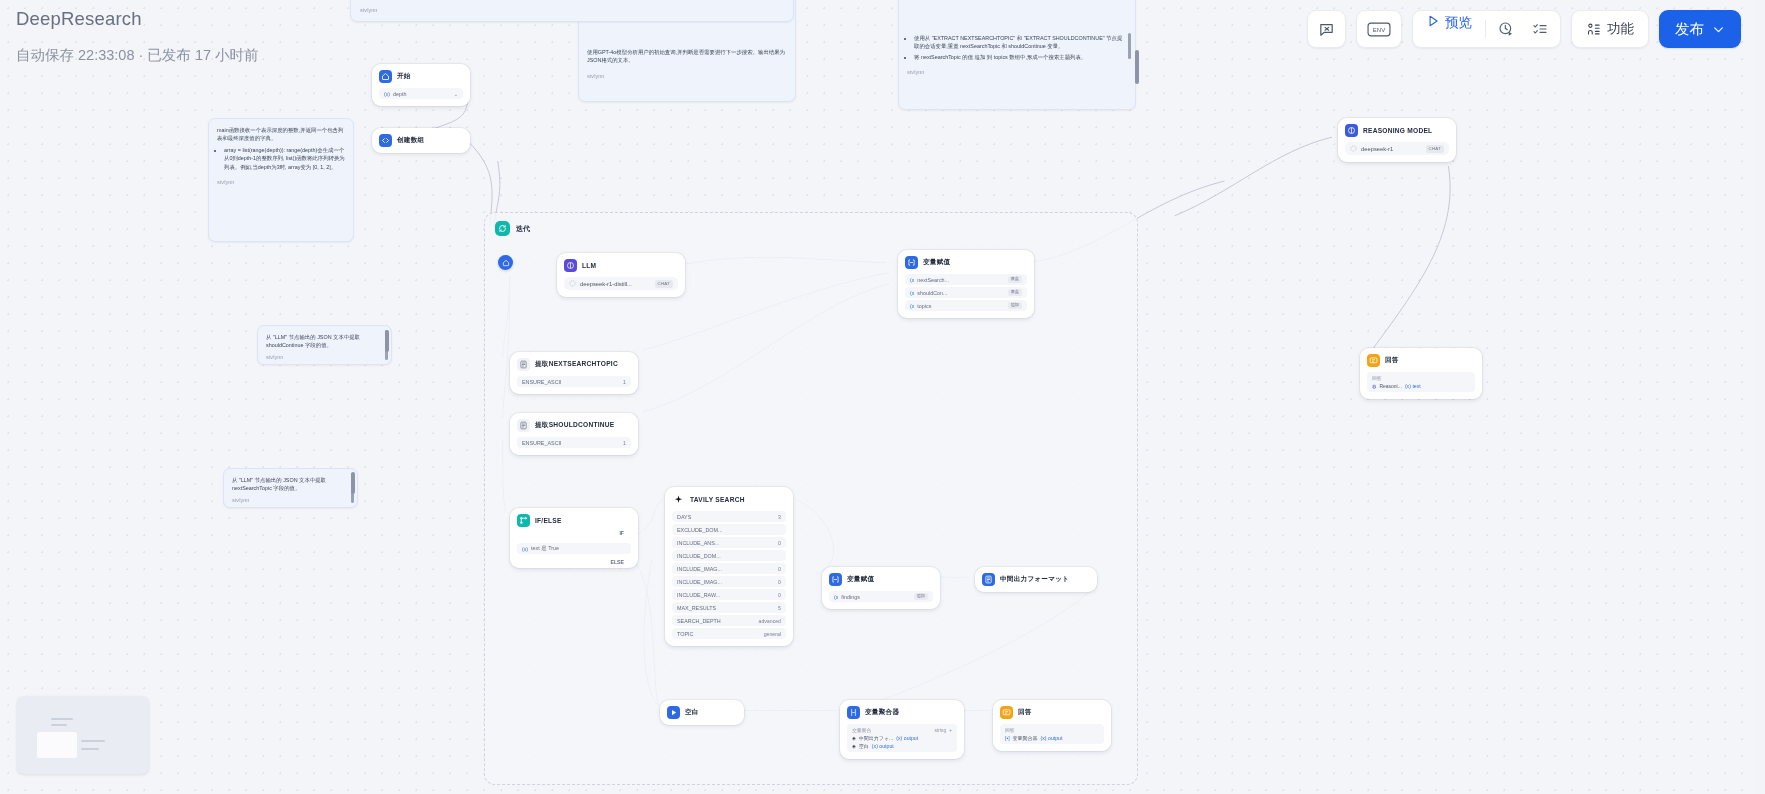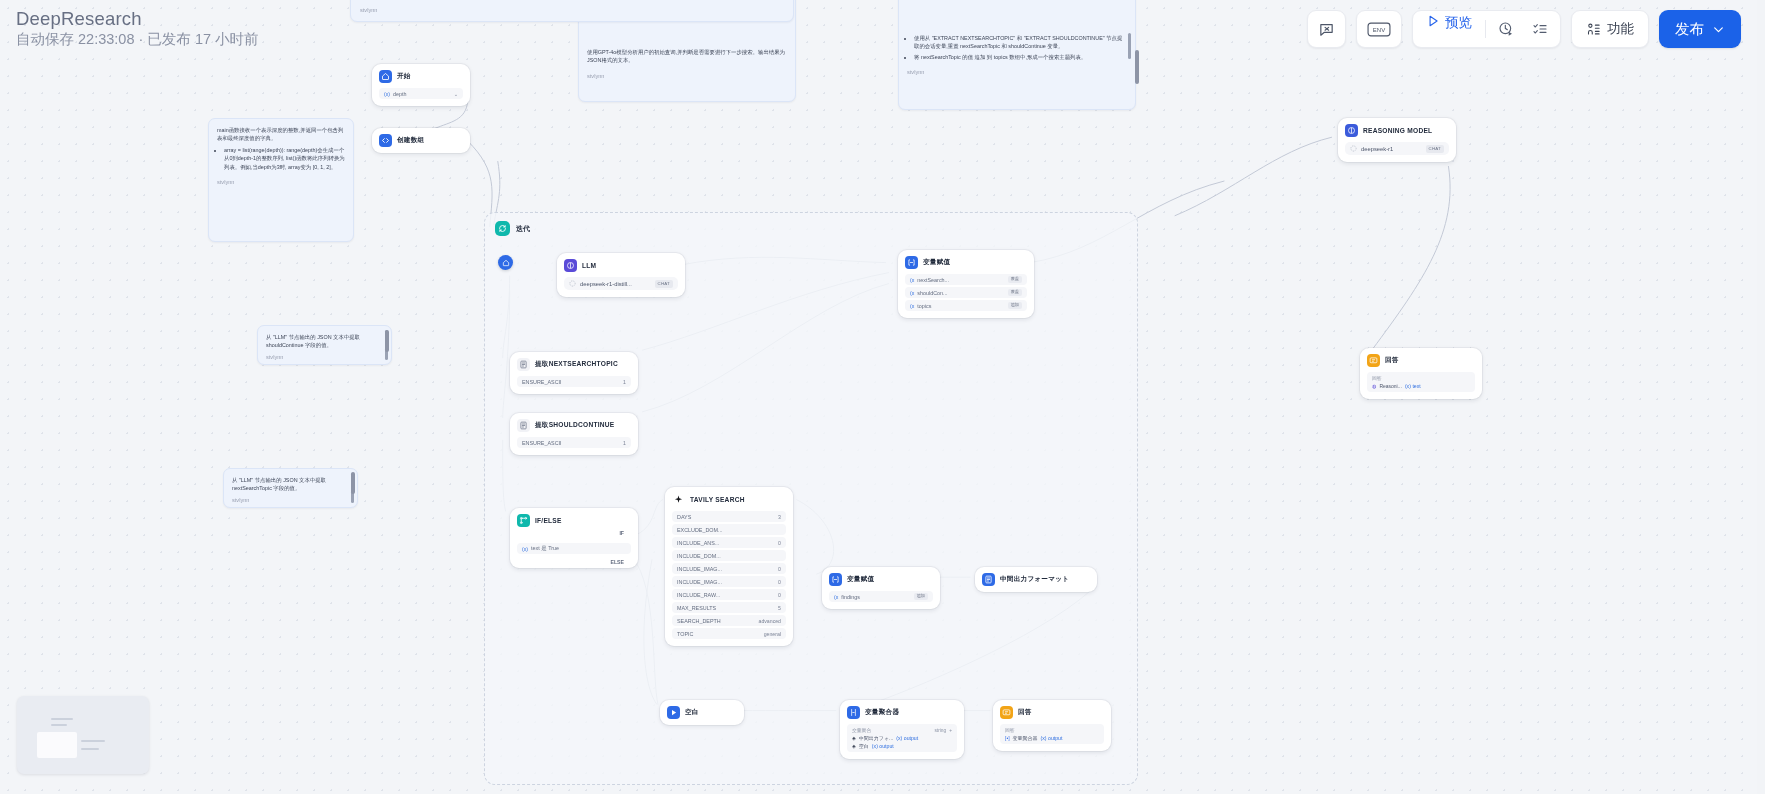--- a/index.html
+++ b/index.html
@@ -26,21 +26,21 @@
   
   #header {
     position: absolute; left: 0; top: 0; width: 100%; height: 62px;
     pointer-events: none;
   }
   .title-block { position: absolute; left: 16px; top: 8px; }
   .app-title {
     font-size: 18.5px; color: #676f83; font-weight: 400; letter-spacing: .2px;
   }
   .app-sub {
-    margin-top: 0; font-size: 14.5px; color: #8a91a3; font-weight: 400;
+    margin-top: 16px; font-size: 14.5px; color: #8a91a3; font-weight: 400;
   }
 
   .toolbar { position: absolute; right: 16px; top: 10px; display: flex; align-items: center; gap: 10px; pointer-events: auto;}
   .tb-btn {
     height: 38px; min-width: 38px;
     background: #ffffff; border: 1px solid #e9ebf0; border-radius: 9px;
     display: flex; align-items: center; justify-content: center;
     box-shadow: 0 1px 2px rgba(16,24,40,.06);
     cursor: pointer; padding: 0 10px;
     color: #4d5668;

